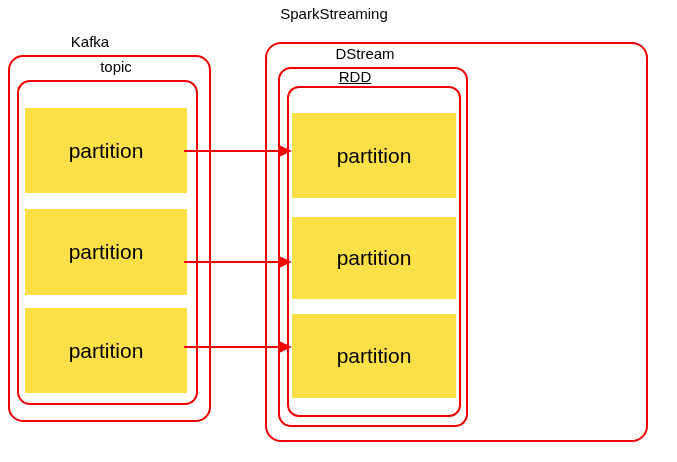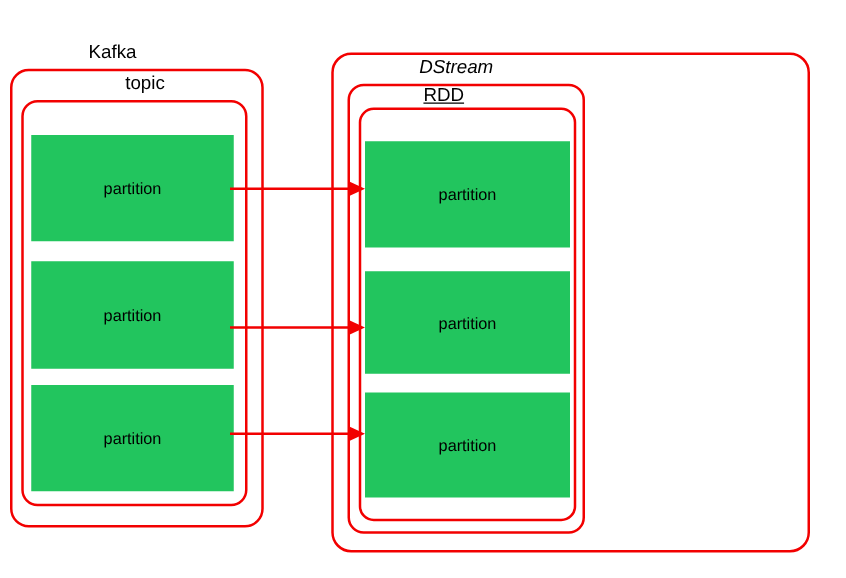--- a/index.html
+++ b/index.html
@@ -26,39 +26,39 @@
     z-index: 5;
   }
   .rbox {
     position: absolute;
     border: 2px solid #f20000;
     background: transparent;
     box-sizing: border-box;
   }
   .partition {
     position: absolute;
-    background: #22c55e;
+    background: #fde047;
     display: flex;
     align-items: center;
     justify-content: center;
-    font-size: 13px;
+    font-size: 21px;
     z-index: 2;
   }
   
   #kafka-label      { left: 90px;  top: 34px; }
   #kafka-box        { left: 8px;   top: 55px;  width: 203px; height: 367px; border-radius: 15px; }
   #topic-label      { left: 100px; top: 59px; margin-left: 16px; }
   #topic-box        { left: 17px;  top: 80px;  width: 181px; height: 325px; border-radius: 13px; }
   #kpart-0 { left: 25px; top: 108px; width: 162px; height: 85px; }
   #kpart-1 { left: 25px; top: 209px; width: 162px; height: 86px; }
   #kpart-2 { left: 25px; top: 308px; width: 162px; height: 85px; }
   
   #spark-label      { left: 334px; top: 6px;  }
   #spark-box        { left: 265px; top: 42px;  width: 383px; height: 400px; border-radius: 16px; }
-  #dstream-label    { left: 365px; top: 46px; font-style: italic; }
+  #dstream-label    { left: 365px; top: 46px; }
   #dstream-box      { left: 278px; top: 67px;  width: 190px; height: 360px; border-radius: 13px; }
   #rdd-label        { left: 355px; top: 69px; text-decoration: underline; }
   #rdd-box          { left: 287px; top: 86px;  width: 174px; height: 331px; border-radius: 12px; }
   #spart-0 { left: 292px; top: 113px; width: 164px; height: 85px; }
   #spart-1 { left: 292px; top: 217px; width: 164px; height: 82px; }
   #spart-2 { left: 292px; top: 314px; width: 164px; height: 84px; }
   
   .arrow {
     position: absolute;
     left: 184px;
@@ -94,20 +94,21 @@
 <div id="canvas">
 
   <div class="lbl" id="kafka-label">Kafka</div>
   <div class="rbox" id="kafka-box"></div>
   <div class="lbl" id="topic-label">topic</div>
   <div class="rbox" id="topic-box"></div>
   <div class="partition" id="kpart-0">partition</div>
   <div class="partition" id="kpart-1">partition</div>
   <div class="partition" id="kpart-2">partition</div>
 
+  <div class="lbl" id="spark-label">SparkStreaming</div>
   <div class="rbox" id="spark-box"></div>
   <div class="lbl" id="dstream-label">DStream</div>
   <div class="rbox" id="dstream-box"></div>
   <div class="lbl" id="rdd-label">RDD</div>
   <div class="rbox" id="rdd-box"></div>
   <div class="partition" id="spart-0">partition</div>
   <div class="partition" id="spart-1">partition</div>
   <div class="partition" id="spart-2">partition</div>
 
   <div class="arrow" id="arrow-0">

